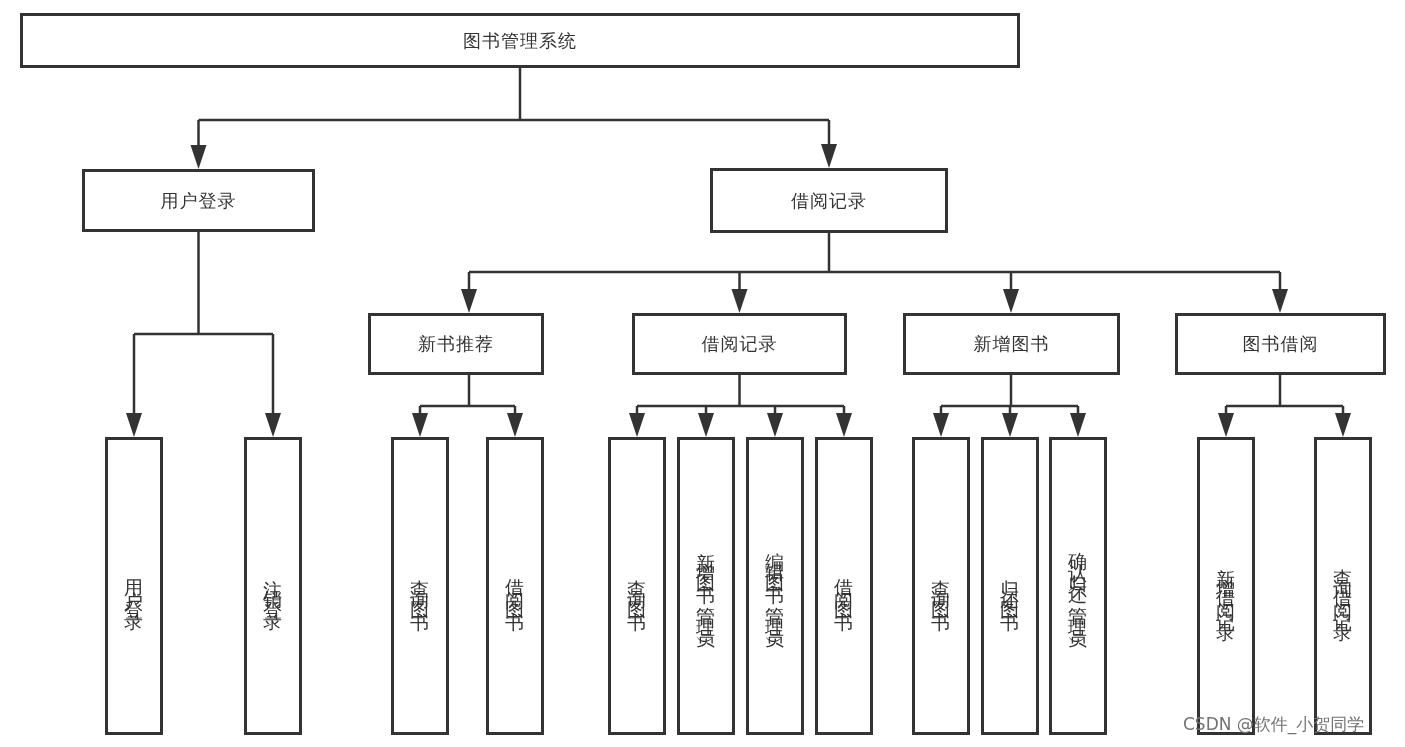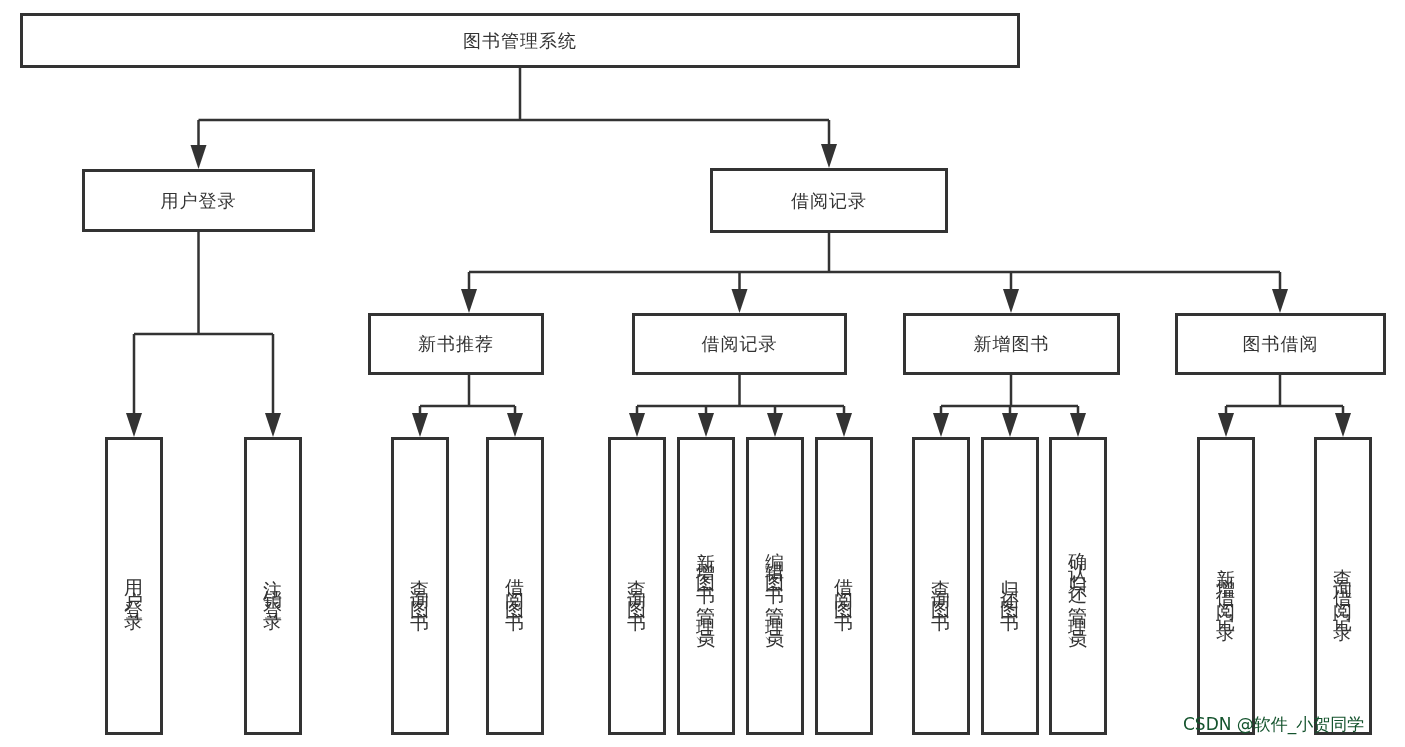--- a/index.html
+++ b/index.html
@@ -35,21 +35,21 @@
     font-size: 19px;
     letter-spacing: 11px;
     line-height: 1;
     color: #333333;
   }
   .watermark {
     position: absolute;
     left: 1183px;
     top: 713px;
     font-size: 17px;
-    color: #14532d;
+    color: #737373;
     z-index: 3;
     white-space: nowrap;
   }
 </style>
 </head>
 <body>
 
 <div class="stage">
 
   <svg class="connectors" width="1405" height="747" viewBox="0 0 1405 747">

